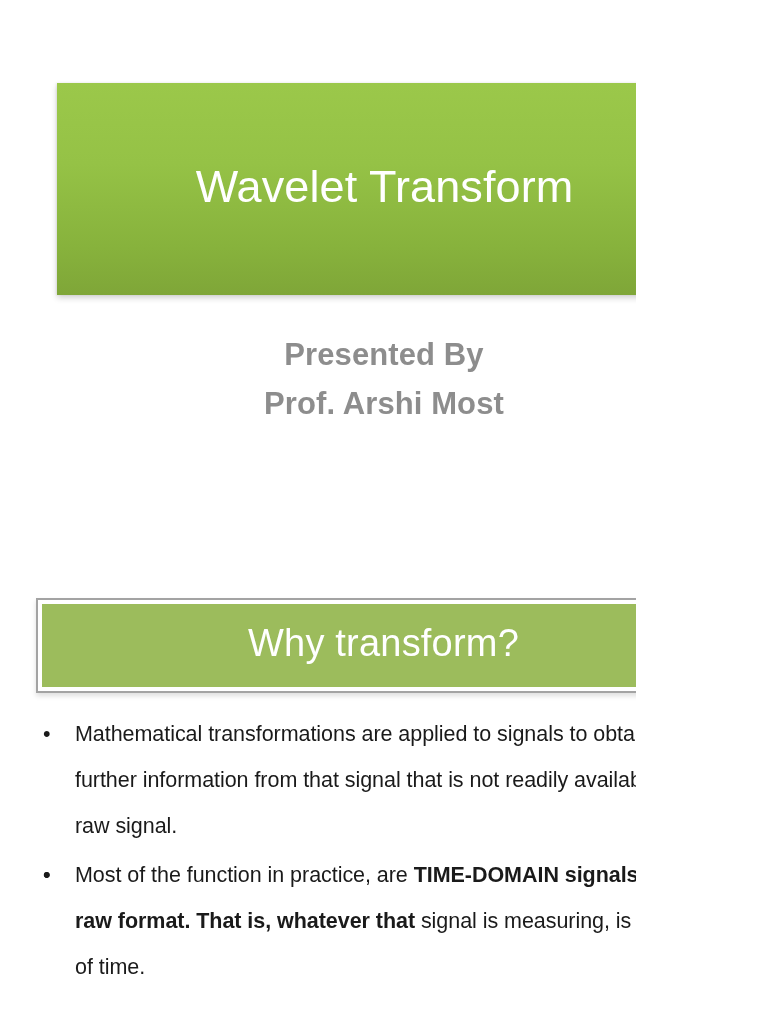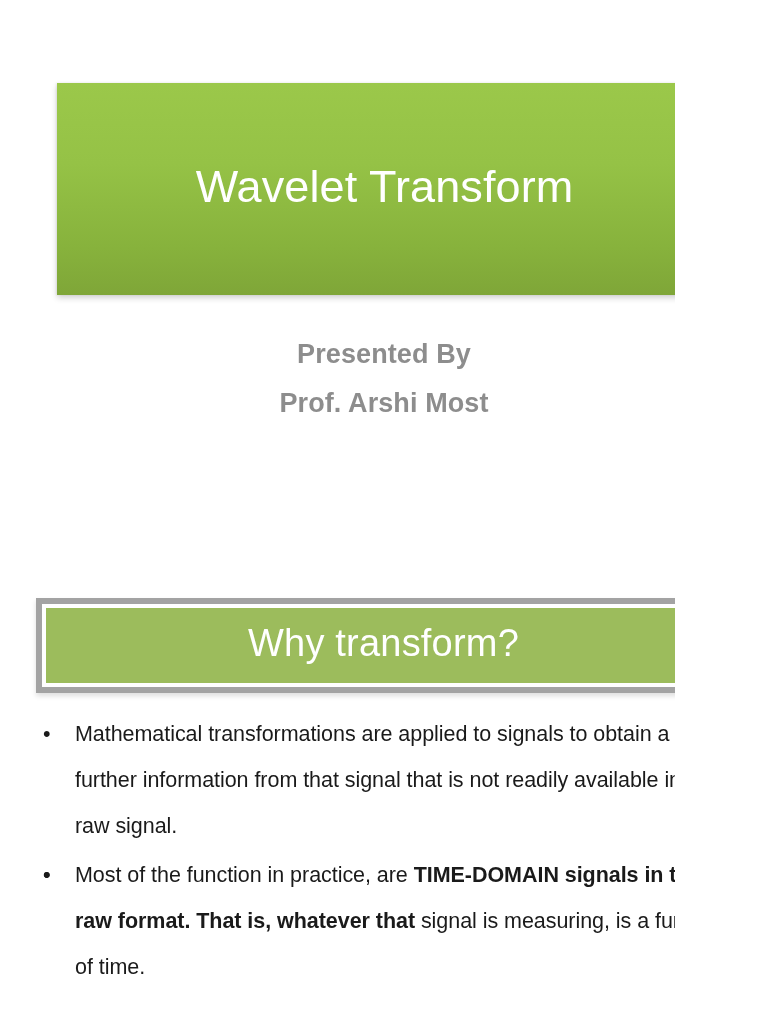--- a/index.html
+++ b/index.html
@@ -15,21 +15,20 @@
     font-family: "Liberation Sans", sans-serif;
     -webkit-font-smoothing: antialiased;
   }
 
   .page {
     position: relative;
     width: 636px;
     height: 1024px;
     background: #ffffff;
     overflow: hidden;
-    padding-left: 39px;
   }
 
   
   .slide-one {
     position: absolute;
     left: 0;
     top: 0;
     width: 768px;
     height: 568px;
   }
@@ -63,21 +62,21 @@
   .subtitle-block {
     position: absolute;
     left: 0;
     top: 330px;
     width: 768px;
     text-align: center;
   }
 
   .subtitle-line {
     color: #8d8d8d;
-    font-size: 27px;
+    font-size: 31px;
     font-weight: bold;
     line-height: 49px;
     letter-spacing: 0.1px;
     font-family: "Liberation Sans", sans-serif;
   }
 
   
   .slide-two {
     position: absolute;
     left: 0;
@@ -86,21 +85,21 @@
     height: 456px;
   }
 
   .section-header {
     position: absolute;
     left: 36px;
     top: 30px;
     width: 695px;
     height: 95px;
     background: #ffffff;
-    border: 6px solid #a3a3a3;
+    border: 2px solid #a3a3a3;
     box-shadow: 0 3px 5px rgba(0,0,0,0.13);
     box-sizing: border-box;
     padding: 4px;
   }
 
   .section-header-inner {
     width: 100%;
     height: 100%;
     background: #9cbc5c;
     display: flex;

